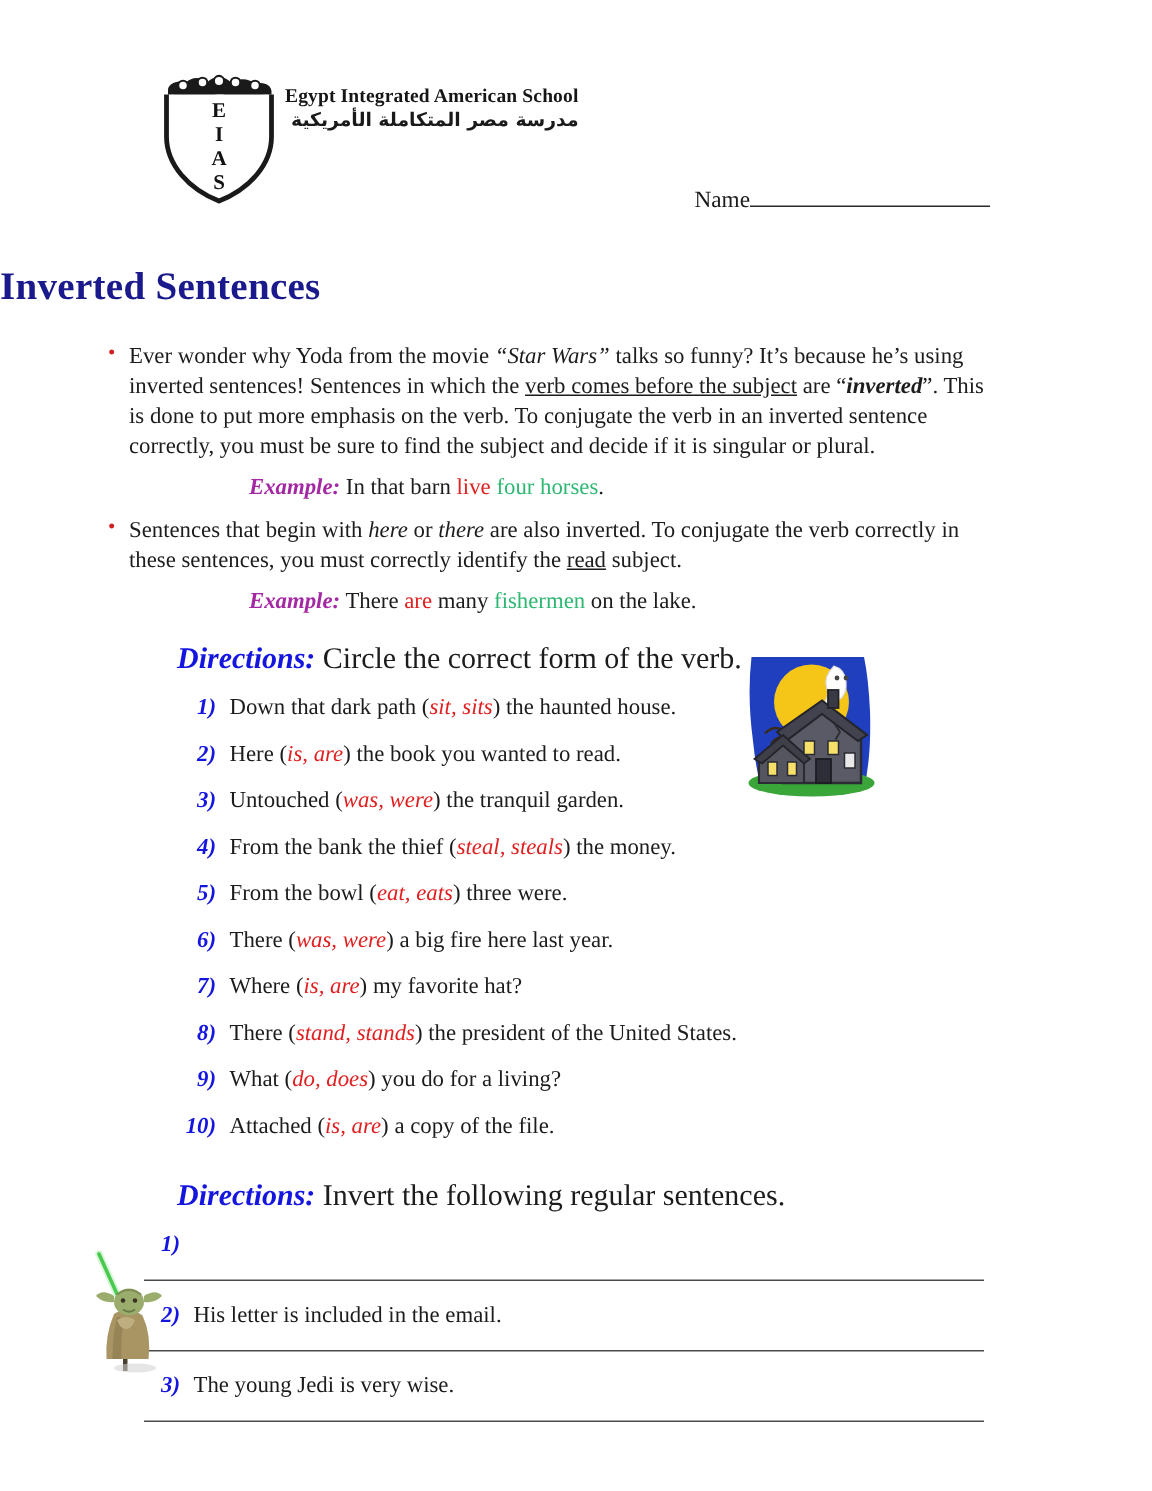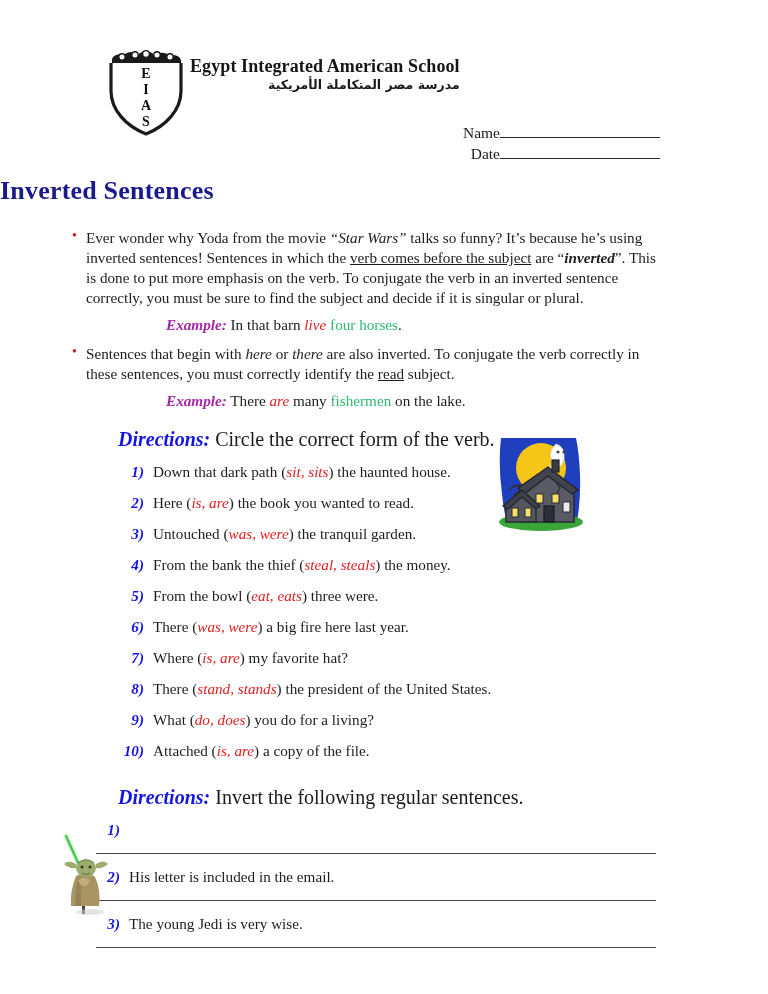--- a/index.html
+++ b/index.html
@@ -38,21 +38,21 @@
     margin-top: 2px;
   }
   .crest svg { display:block; }
   .school-block {
     margin-left: 2px;
     padding-top: 14px;
   }
   .school-name-en {
     font-family: "Liberation Serif", "DejaVu Serif", serif;
     font-weight: bold;
-    font-size: 18px;
+    font-size: 13px;
     letter-spacing: .1px;
     color: #161616;
     white-space: nowrap;
   }
   .school-name-ar {
     font-family: "DejaVu Sans", sans-serif;
     font-size: 12.5px;
     font-weight: bold;
     color: #1a1a1a;
     margin-top: 0;
@@ -128,21 +128,20 @@
     margin: 7px 0 9px 94px;
     font-size: 15.2px;
   }
   .ex-label {
     color: #a428a4;
     font-style: italic;
     font-weight: bold;
   }
   .ex-verb {
     color: #e02020;
-    font-style: italic;
   }
   .ex-subject { color: #2eb872; }
 
   em.it { font-style: italic; }
   .bi { font-style: italic; font-weight: bold; }
   .ul { text-decoration: underline; }
 
   
   .directions {
     font-size: 20px;
@@ -244,24 +243,20 @@
     </div>
     <div class="school-block">
       <div class="school-name-en">Egypt Integrated American School</div>
       <div class="school-name-ar">مدرسة مصر المتكاملة الأمريكية</div>
     </div>
   </div>
 
   <div class="namedate">
     <div class="nd-row">
       <span class="nd-label">Name</span>
-      <span class="nd-rule"></span>
-    </div>
-    <div class="nd-row">
-      <span class="nd-label">Date</span>
       <span class="nd-rule"></span>
     </div>
   </div>
 
   <div class="worksheet-title">Inverted Sentences</div>
 
   <div class="content">
 
     <div class="bullet-para">
       <span class="inner">

